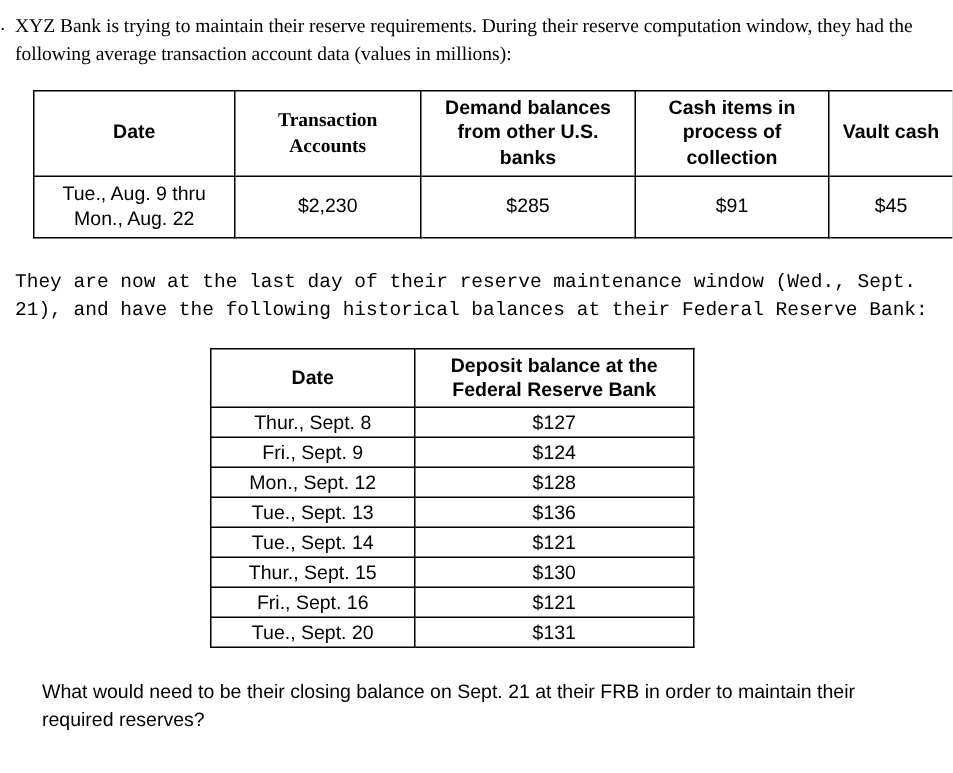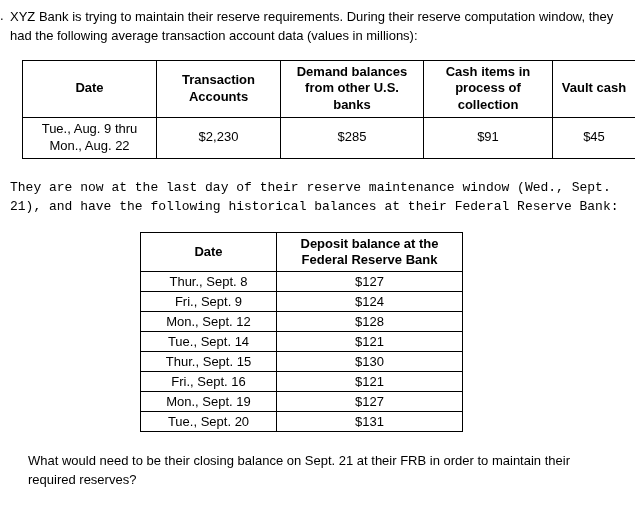--- a/index.html
+++ b/index.html
@@ -22,21 +22,21 @@
   }
   .intro-row {
     display: flex;
     align-items: flex-start;
   }
   .list-marker {
     width: 10px;
     flex: 0 0 10px;
     text-align: left;
   }
-  .intro-text { flex: 1; }
+  .intro-text { flex: 1; font-family: Liberation Serif, serif; }
   .body-indent { padding-left: 10px; }
 
   table {
     border-collapse: collapse;
     table-layout: fixed;
   }
   th, td {
     border: 1px solid #000000;
     text-align: center;
     vertical-align: middle;
@@ -46,21 +46,21 @@
     font-weight: normal;
   }
   th { font-weight: bold; }
 
   
   .t1 {
     margin: 14px 0 0 22px;
     width: 558px;
   }
   .t1 .col-date { width: 123px; }
-  .t1 .col-ta   { width: 113px; }
+  .t1 .col-ta   { width: 113px; font-family: Liberation Serif, serif; }
   .t1 .col-db   { width: 132px; }
   .t1 .col-ci   { width: 118px; }
   .t1 .col-vc   { width: 72px; margin-top: 44px; }
   .t1 th { height: 52px; }
   .t1 td { height: 36px; }
 
   
   .t2 {
     margin: 16px 0 0 140px;
     width: 300px;
@@ -116,34 +116,34 @@
     </tr>
     <tr>
       <td>Fri., Sept. 9</td>
       <td>$124</td>
     </tr>
     <tr>
       <td>Mon., Sept. 12</td>
       <td>$128</td>
     </tr>
     <tr>
+      <td>Tue., Sept. 13</td>
+      <td>$136</td>
+    </tr>
+    <tr>
       <td>Tue., Sept. 14</td>
       <td>$121</td>
     </tr>
     <tr>
       <td>Thur., Sept. 15</td>
       <td>$130</td>
     </tr>
     <tr>
       <td>Fri., Sept. 16</td>
       <td>$121</td>
-    </tr>
-    <tr>
-      <td>Mon., Sept. 19</td>
-      <td>$127</td>
     </tr>
     <tr>
       <td>Tue., Sept. 20</td>
       <td>$131</td>
     </tr>
   </tbody>
     </table>
 
   <p class="para question body-indent">What would need to be their closing balance on Sept. 21 at their FRB in order to maintain their required reserves?</p>
 

